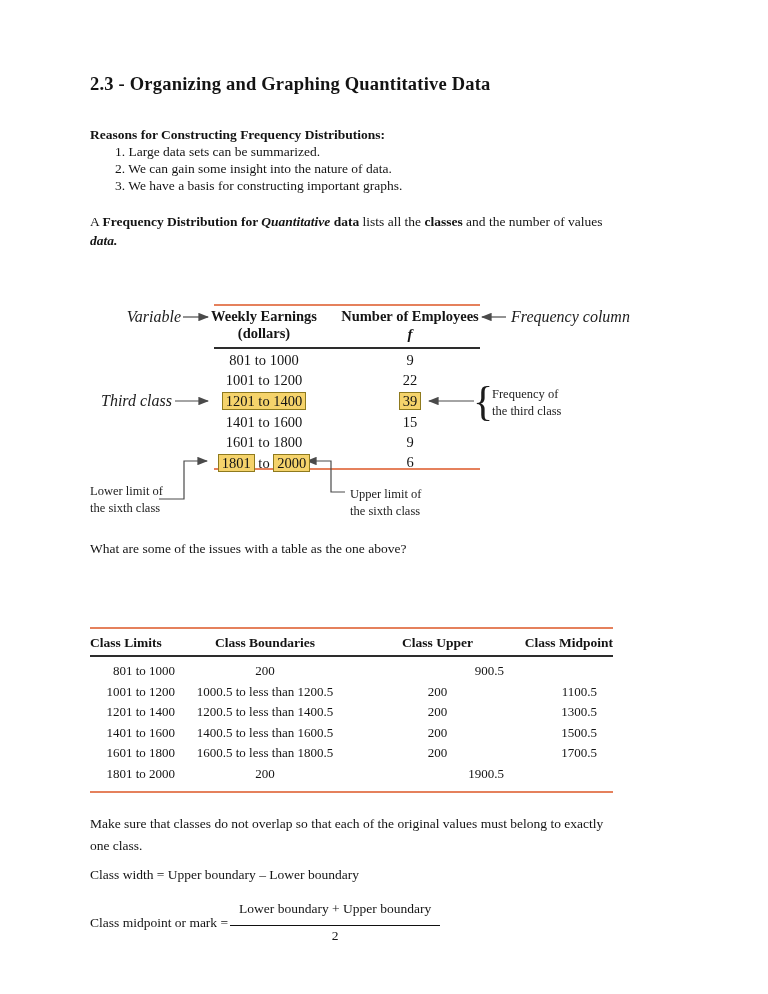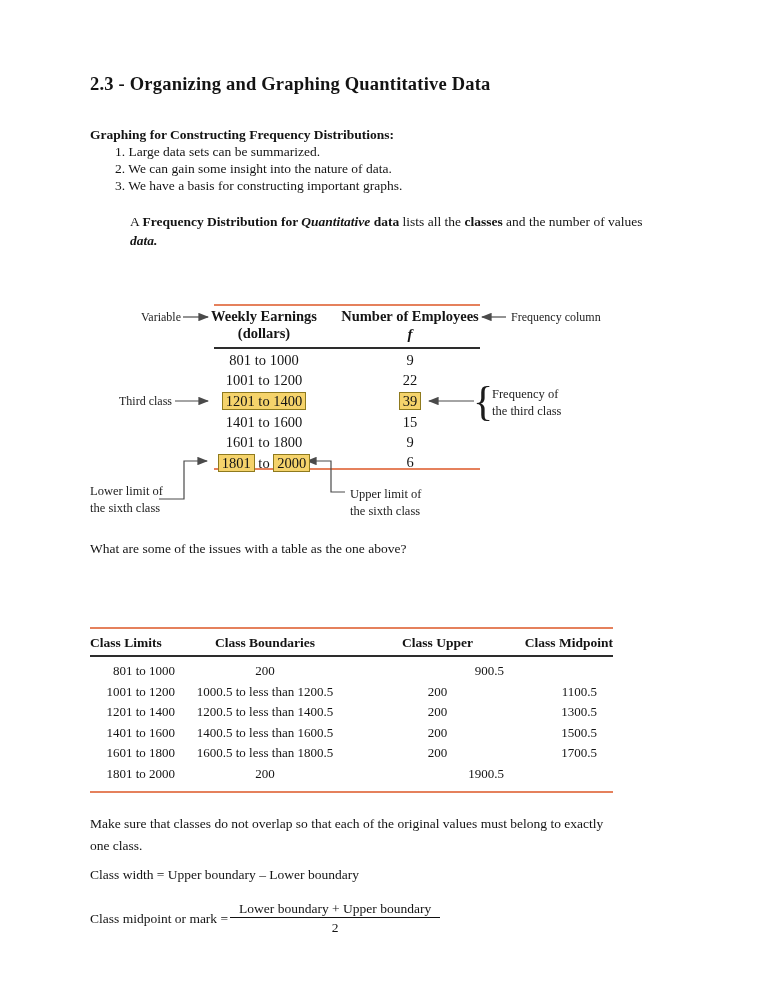--- a/index.html
+++ b/index.html
@@ -10,28 +10,28 @@
   }
   *{margin:0;padding:0;box-sizing:content-box;}
   html,body{background:#ffffff;}
   body{font-family:"Liberation Serif","DejaVu Serif",serif;color:#141414;}
   #page{position:relative;width:768px;height:994px;background:#ffffff;overflow:hidden;}
   .abs{position:absolute;}
 
   .title{left:90px;top:74px;font-size:18.5px;font-weight:bold;letter-spacing:.2px;}
   .reasons-heading{left:90px;top:127px;font-size:13.5px;font-weight:bold;}
   .reasons-list{left:115px;top:144px;font-size:13.5px;line-height:16.8px;}
-  .definition{left:90px;top:213px;width:600px;font-size:13.5px;line-height:18.6px;margin-left:40px;}
+  .definition{left:90px;top:213px;width:600px;font-size:13.5px;line-height:18.6px;}
   .b{font-weight:bold;}
   .bi{font-weight:bold;font-style:italic;}
 
   
   .fig1{left:0;top:293px;width:768px;height:245px;}
   .fig1 svg{position:absolute;left:0;top:0;pointer-events:none;}
-  .fig-note{font-size:12px;color:#1c1c1c;line-height:14px;}
+  .fig-note{font-size:16px;color:#1c1c1c;line-height:14px;font-style:italic;}
   .fig-note2{font-size:12.5px;color:#1c1c1c;line-height:16.5px;}
   .fig-head{font-size:14.5px;font-weight:bold;text-align:center;line-height:16px;}
   .fig-f-head{font-size:15px;font-weight:bold;font-style:italic;text-align:center;line-height:16px;}
   .fig-cell{font-size:14.5px;text-align:center;line-height:17px;}
   .hl{display:inline-block;background:var(--highlight-fill);border:1px solid var(--highlight-border);padding:0 3px;line-height:16px;}
   .brace{font-size:42px;line-height:44px;font-weight:400;color:#1c1c1c;}
 
   
   .t2{left:90px;top:627px;width:523px;border-top:2.2px solid var(--accent-line);border-bottom:2.2px solid var(--accent-line);}
   .t2-head{display:grid;grid-template-columns:85px 180px 165px 93px;padding:6px 0 4px;border-bottom:2px solid var(--header-rule);font-weight:bold;font-size:13.5px;}
@@ -40,31 +40,31 @@
   .a-l{text-align:left;}
   .a-c{text-align:center;}
   .a-r{text-align:right;}
   .pr{padding-right:16px;}
 
   .question{left:90px;top:541px;font-size:13.5px;}
   .make-sure{left:90px;top:813px;font-size:13.5px;line-height:21.5px;}
   .formula1{left:90px;top:867px;font-size:13.5px;}
   .formula-row{left:90px;top:901px;display:flex;align-items:center;gap:2px;font-size:13.5px;}
   .frac{display:inline-flex;flex-direction:column;text-align:center;}
-  .num{border-bottom:1.4px solid #111;padding:0 9px 0;text-align:center;}
+  .num{border-bottom:1.4px solid #111;padding:0 9px 8px;text-align:center;}
   .den{padding-top:2px;}
 </style>
 </head>
 <body>
 
 <div id="page">
 
   <div class="abs title">2.3 - Organizing and Graphing Quantitative Data</div>
 
-  <div class="abs reasons-heading">Graphing for Constructing Frequency Distributions:</div>
+  <div class="abs reasons-heading">Reasons for Constructing Frequency Distributions:</div>
   <div class="abs reasons-list">
     <div>1. Large data sets can be summarized.</div>
     <div>2. We can gain some insight into the nature of data.</div>
     <div>3. We have a basis for constructing important graphs.</div>
   </div>
 
   <div class="abs definition">
     <div><span>A </span><span class="b">Frequency Distribution for </span><span class="bi">Quantitative</span><span class="b"> data</span><span> lists all the </span><span class="b">classes</span><span> and the number of values</span></div>
     <div><span class="bi">data.</span></div>
   </div>

